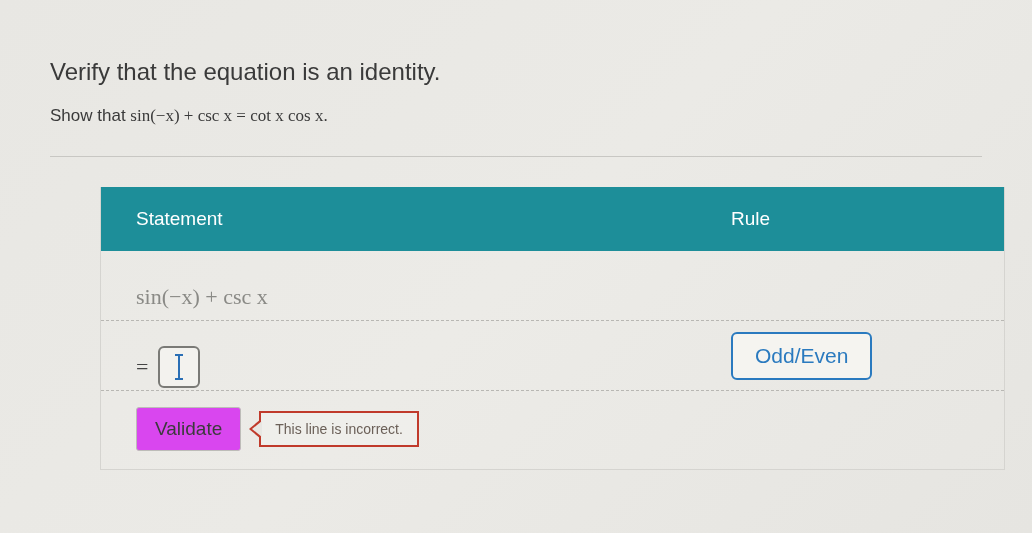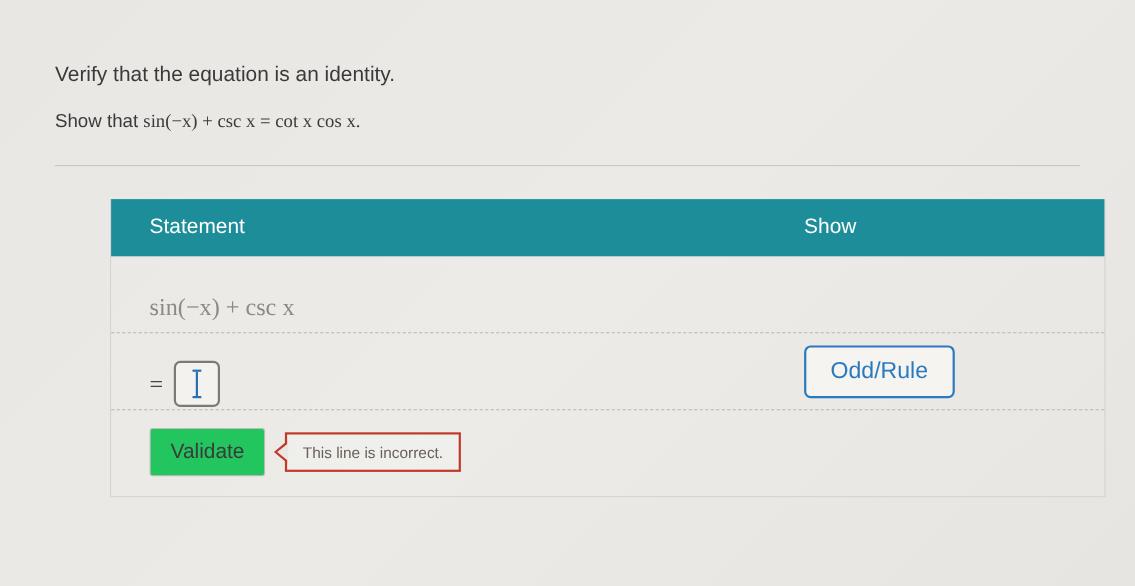--- a/index.html
+++ b/index.html
@@ -8,21 +8,21 @@
     height: 533px;
     font-family: Arial, Helvetica, sans-serif;
     background: linear-gradient(135deg, #e8e7e3 0%, #ebeae6 50%, #e6e5e1 100%);
     color: #333;
     overflow: hidden;
   }
   .page {
     padding: 58px 50px 0 50px;
   }
   .instr1 {
-    font-size: 19px;
+    font-size: 24px;
     color: #3a3a3a;
     margin-bottom: 20px;
   }
   .instr2 {
     font-size: 17px;
     color: #3a3a3a;
     margin-bottom: 30px;
   }
   .expr {
     font-family: "Times New Roman", Times, serif;
@@ -38,21 +38,21 @@
     width: 905px;
     background: rgba(255,255,255,0.05);
     border: 1px solid #d5d4d0;
     border-top: none;
   }
   .panel-header {
     display: flex;
     background: #1d8e99;
     color: #fff;
     font-size: 19px;
-    height: 52px;
+    height: 64px;
     align-items: center;
   }
   .col-statement {
     flex: 0 0 620px;
     padding-left: 35px;
   }
   .col-rule {
     flex: 1;
     padding-left: 10px;
   }
@@ -125,21 +125,21 @@
     padding: 10px 22px;
     cursor: pointer;
   }
   .validate-row {
     display: flex;
     align-items: center;
     padding: 16px 0 18px 35px;
     gap: 18px;
   }
   .validate-btn {
-    background: #22c55e;
+    background: #d946ef;
     border: 1px solid #bdbcb8;
     border-radius: 3px;
     padding: 10px 18px;
     font-size: 19px;
     color: #3b3b3b;
     cursor: pointer;
   }
   .error-tag {
     position: relative;
     border: 2px solid #c03a2b;
@@ -178,39 +178,39 @@
   <div class="instr1">Verify that the equation is an identity.</div>
   <div class="instr2">
     <span>Show that </span>
     <span class="expr">sin(−x) + csc x = cot x cos x.</span>
   </div>
 
   <div class="panel-wrap">
     <div class="panel">
       <div class="panel-header">
         <div class="col-statement">Statement</div>
-        <div class="col-rule">Show</div>
+        <div class="col-rule">Rule</div>
       </div>
 
       <div class="panel-row">
         <div class="cell-statement">
           <span class="given">sin(−x) + csc x</span>
         </div>
         <div class="cell-rule"></div>
       </div>
 
       <div class="panel-row eq-row">
         <div class="cell-statement">
           <span class="eq-sign">=</span>
           <div class="answer-box">
             <div class="cursor"></div>
           </div>
         </div>
         <div class="cell-rule">
-          <button class="rule-btn">Odd/Rule</button>
+          <button class="rule-btn">Odd/Even</button>
         </div>
       </div>
 
       <div class="validate-row">
         <button class="validate-btn">Validate</button>
         <div class="error-tag">This line is incorrect.</div>
       </div>
     </div>
   </div>
 </div>

